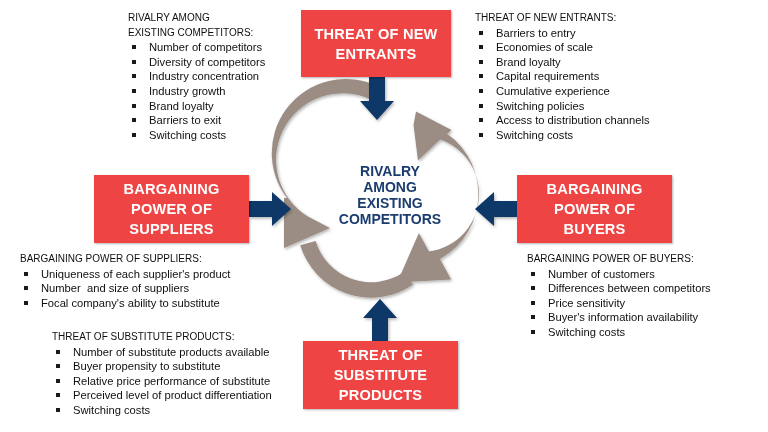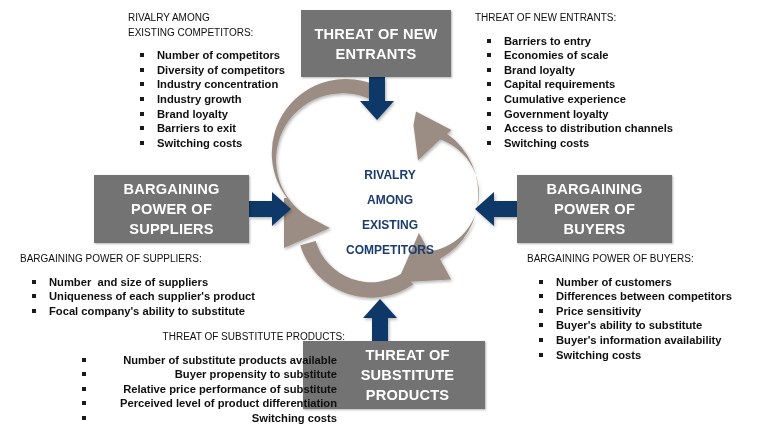--- a/index.html
+++ b/index.html
@@ -29,23 +29,22 @@
   }
   .tb-title {
     font-weight: normal;
     font-size: 10px;
     line-height: 14.6px;
     color: #0f0f0f;
     white-space: pre-line;
   }
   .tb-list {
     list-style: none;
-    margin: 8px;
+    margin: 0;
     padding: 0;
-    font-weight: bold;
   }
   .tb-list li {
     position: relative;
     font-size: 11.2px;
     line-height: 14.6px;
     color: #0f0f0f;
     padding-left: 21px;
     white-space: pre;
   }
   .tb-list li .bullet {
@@ -54,21 +53,21 @@
     top: 5px;
     width: 4px;
     height: 4px;
     background: #1a1a1a;
     display: block;
   }
 
   
   .force-box {
     position: absolute;
-    background: #737373;
+    background: #ef4444;
     color: #ffffff;
     font-weight: bold;
     display: flex;
     align-items: center;
     justify-content: center;
     text-align: center;
     font-size: 14.6px;
     line-height: 20px;
     letter-spacing: 0.2px;
     white-space: pre-line;
@@ -85,22 +84,22 @@
   }
 
   
   .center-label {
     position: absolute;
     left: 316px;
     top: 163px;
     width: 148px;
     text-align: center;
     font-weight: bold;
-    font-size: 12px;
-    line-height: 25px;
+    font-size: 14px;
+    line-height: 16px;
     color: #1b3c6e;
     white-space: pre-line;
   }
 </style>
 </head>
 <body>
 
 <div id="canvas">
 
   <svg id="artwork" viewBox="0 0 768 432">
@@ -167,21 +166,21 @@
 EXISTING
 COMPETITORS</div>
 
   <div class="force-box" style="left:301px; top:10px; width:150px; height:67px;">THREAT OF NEW
 ENTRANTS</div>
 
   <div class="force-box" style="left:517px; top:175px; width:155px; height:68px;">BARGAINING
 POWER OF
 BUYERS</div>
 
-  <div class="force-box" style="left:303px; top:341px; width:155px; height:68px;padding-left:27px;">THREAT OF
+  <div class="force-box" style="left:303px; top:341px; width:155px; height:68px;">THREAT OF
 SUBSTITUTE
 PRODUCTS</div>
 
   <div class="force-box" style="left:94px; top:175px; width:155px; height:68px;">BARGAINING
 POWER OF
 SUPPLIERS</div>
 
   <div class="textblock" style="left:128px; top:11px; width:180px;">
     <div class="tb-title">RIVALRY AMONG
 EXISTING COMPETITORS:</div>
@@ -197,51 +196,51 @@
   </div>
 
   <div class="textblock" style="left:475px; top:11px; width:240px;">
     <div class="tb-title">THREAT OF NEW ENTRANTS:</div>
     <ul class="tb-list">
       <li><span class="bullet"></span><span>Barriers to entry</span></li>
       <li><span class="bullet"></span><span>Economies of scale</span></li>
       <li><span class="bullet"></span><span>Brand loyalty</span></li>
       <li><span class="bullet"></span><span>Capital requirements</span></li>
       <li><span class="bullet"></span><span>Cumulative experience</span></li>
-      <li><span class="bullet"></span><span>Government loyalty</span></li>
+      <li><span class="bullet"></span><span>Switching policies</span></li>
       <li><span class="bullet"></span><span>Access to distribution channels</span></li>
       <li><span class="bullet"></span><span>Switching costs</span></li>
     </ul>
   </div>
 
   <div class="textblock" style="left:20px; top:252px; width:270px;">
     <div class="tb-title">BARGAINING POWER OF SUPPLIERS:</div>
     <ul class="tb-list">
+      <li><span class="bullet"></span><span>Uniqueness of each supplier's product</span></li>
       <li><span class="bullet"></span><span>Number  and size of suppliers</span></li>
-      <li><span class="bullet"></span><span>Uniqueness of each supplier's product</span></li>
       <li><span class="bullet"></span><span>Focal company's ability to substitute</span></li>
     </ul>
   </div>
 
-  <div class="textblock" style="left:70px; top:330px; width:275px;text-align:right;">
+  <div class="textblock" style="left:52px; top:330px; width:275px;">
     <div class="tb-title">THREAT OF SUBSTITUTE PRODUCTS:</div>
     <ul class="tb-list">
       <li><span class="bullet"></span><span>Number of substitute products available</span></li>
       <li><span class="bullet"></span><span>Buyer propensity to substitute</span></li>
       <li><span class="bullet"></span><span>Relative price performance of substitute</span></li>
       <li><span class="bullet"></span><span>Perceived level of product differentiation</span></li>
       <li><span class="bullet"></span><span>Switching costs</span></li>
     </ul>
   </div>
 
   <div class="textblock" style="left:527px; top:252px; width:240px;">
     <div class="tb-title">BARGAINING POWER OF BUYERS:</div>
     <ul class="tb-list">
       <li><span class="bullet"></span><span>Number of customers</span></li>
       <li><span class="bullet"></span><span>Differences between competitors</span></li>
       <li><span class="bullet"></span><span>Price sensitivity</span></li>
-      <li><span class="bullet"></span><span>Buyer's ability to substitute</span></li>
+      <li><span class="bullet"></span></li>
       <li><span class="bullet"></span><span>Buyer's information availability</span></li>
       <li><span class="bullet"></span><span>Switching costs</span></li>
     </ul>
   </div>
 
 </div>
 
 </body></html>

